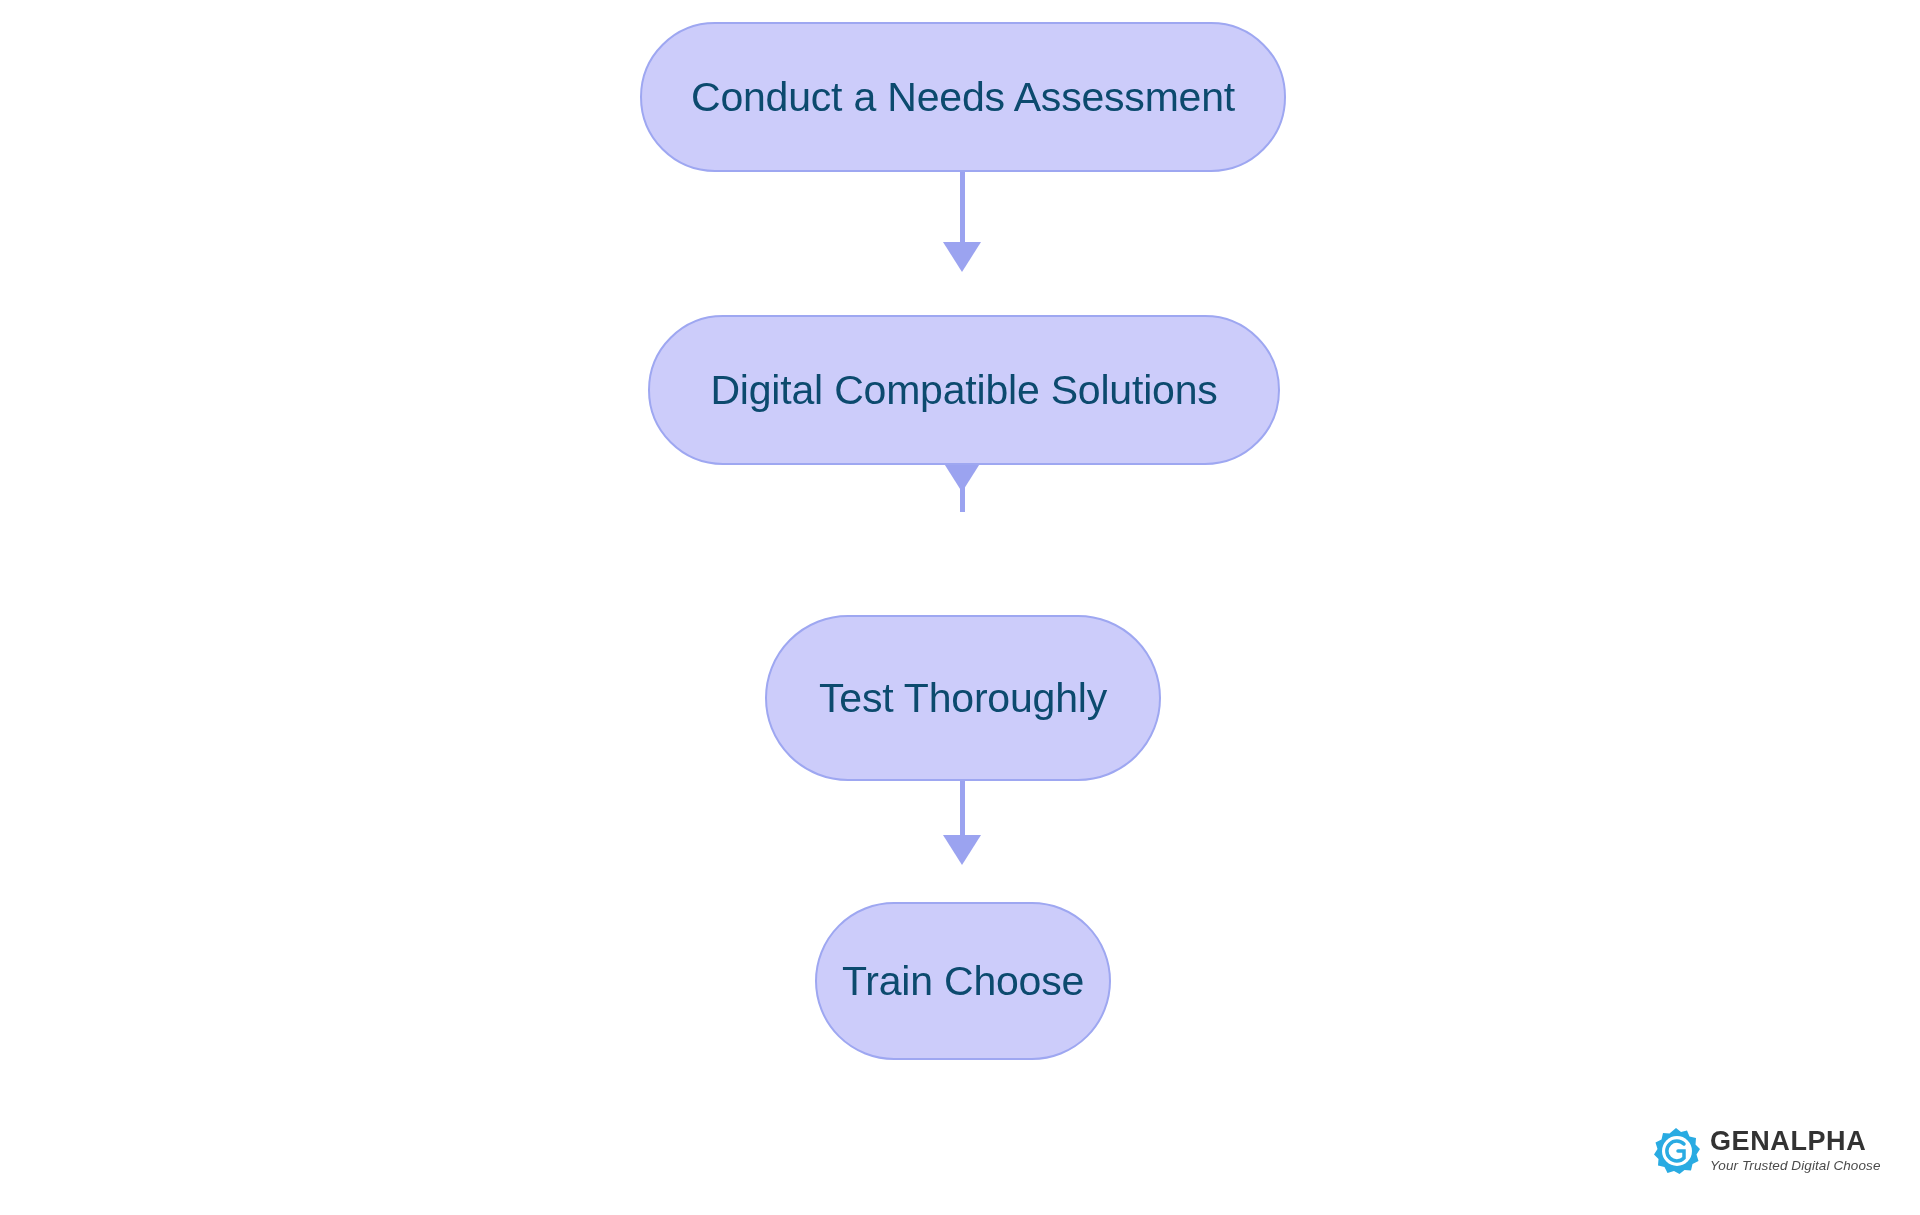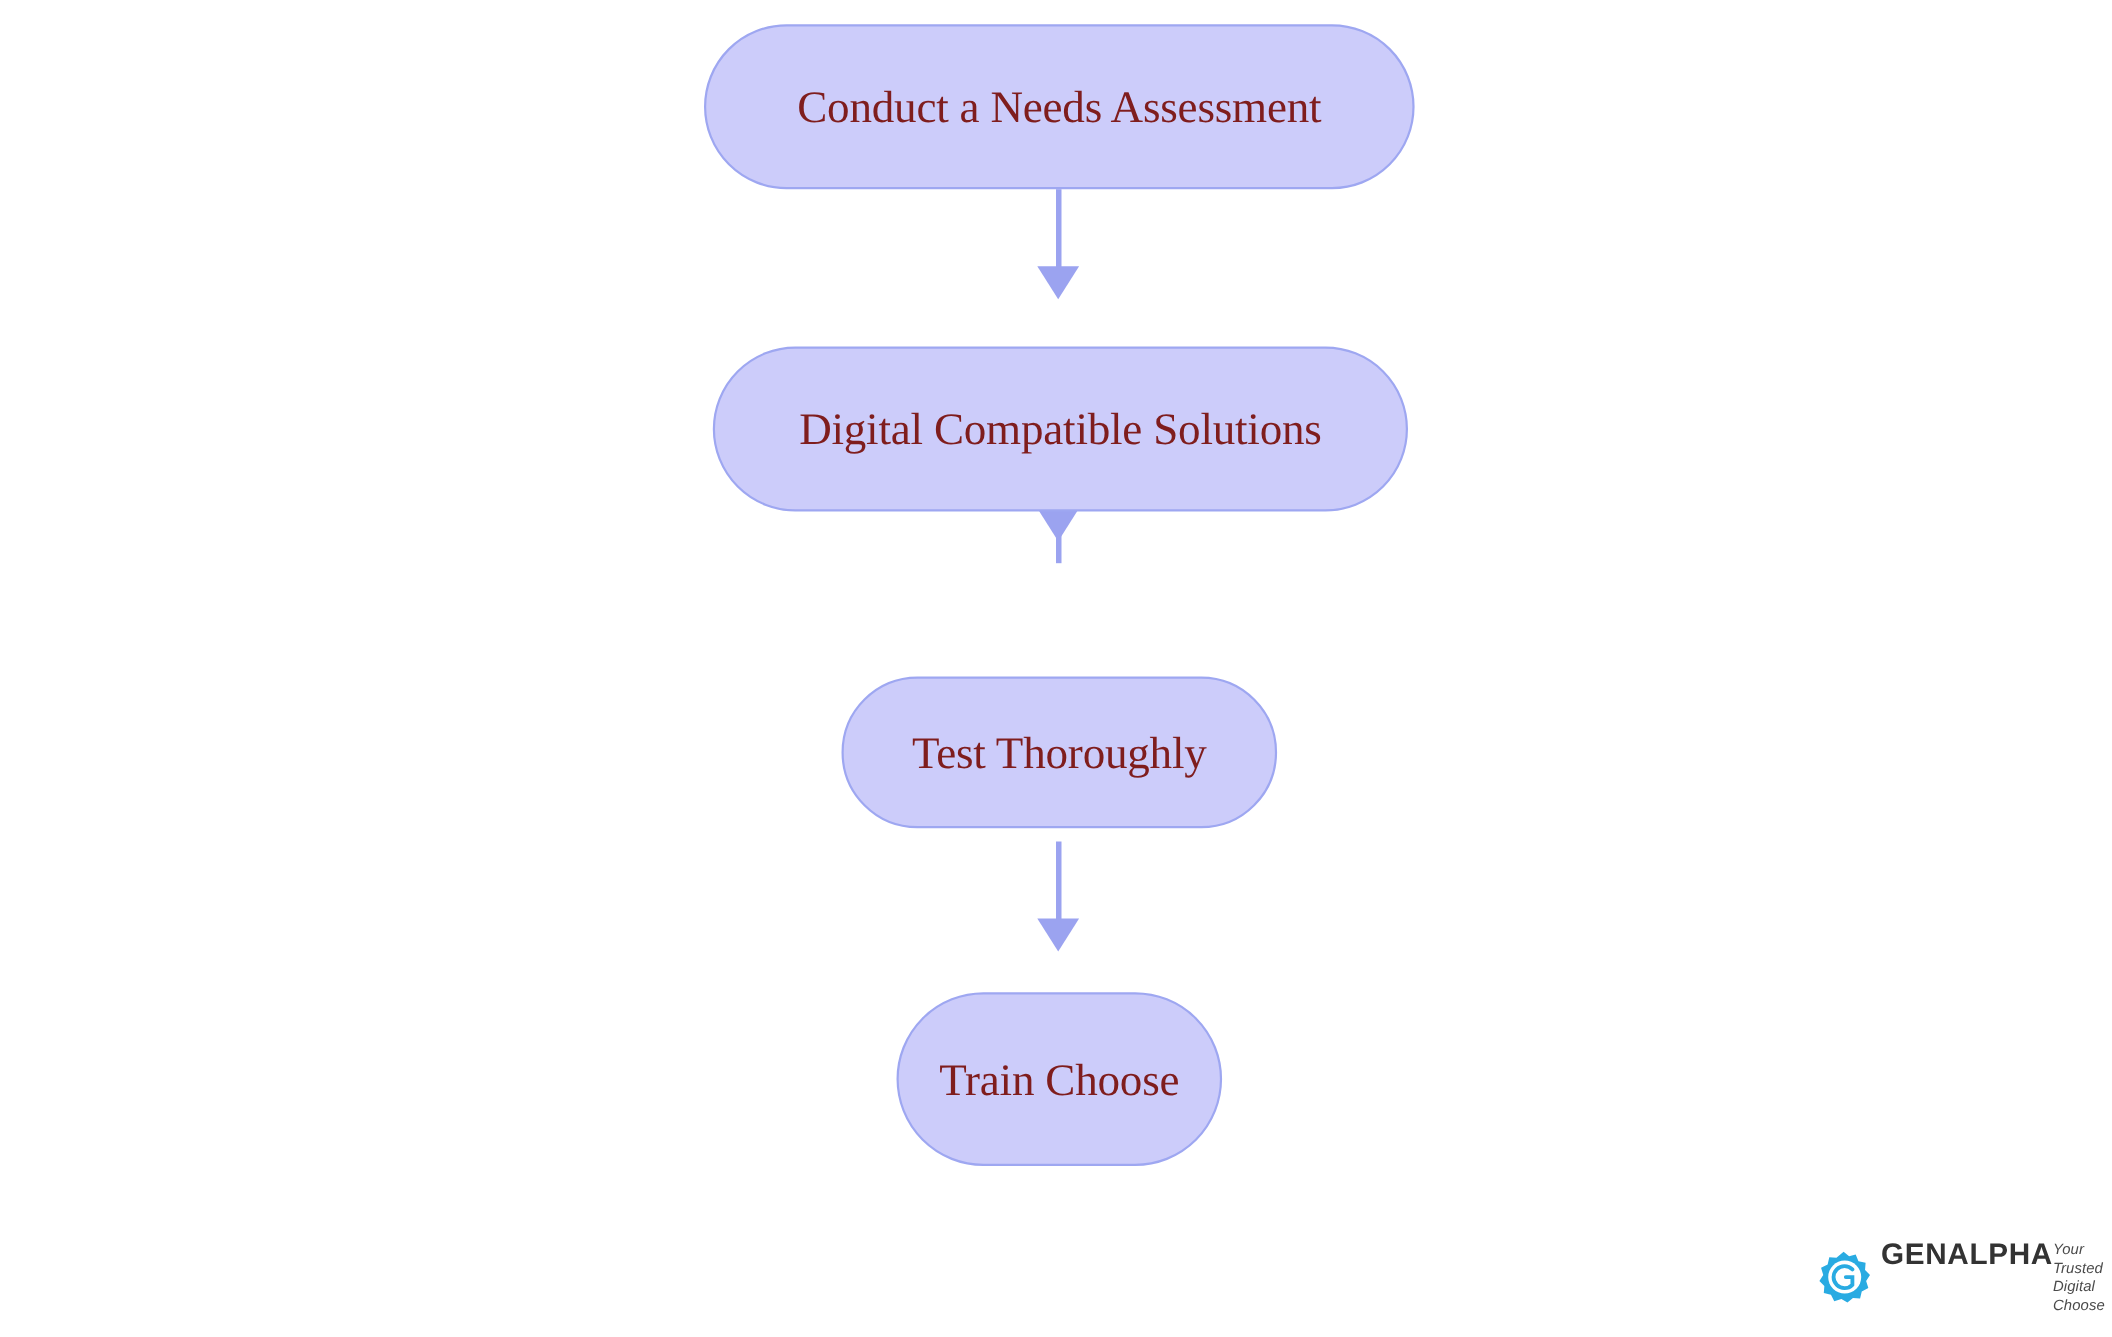--- a/index.html
+++ b/index.html
@@ -25,31 +25,31 @@
 
   
   .node {
     position: absolute;
     display: flex;
     align-items: center;
     justify-content: center;
     background: #ccccfa;
     border: 2px solid #9ea7f1;
     border-radius: 999px;
-    color: #7f1d1d;
-    font-family: Liberation Serif, serif;
+    color: #0c4a6e;
+    font-family: Liberation Sans, sans-serif;
     font-weight: 400;
     letter-spacing: -0.2px;
     white-space: nowrap;
     text-align: center;
   }
 
   #node-0 { left: 640px;  top: 22px;   width: 646px; height: 150px; font-size: 41px; }
   #node-1 { left: 648px;  top: 315px;  width: 632px; height: 150px; font-size: 41px; }
-  #node-2 { left: 765px;  top: 615px;  width: 396px; height: 138px; font-size: 41px; }
+  #node-2 { left: 765px;  top: 615px;  width: 396px; height: 166px; font-size: 41px; }
   #node-3 { left: 815px;  top: 902px;  width: 296px; height: 158px; font-size: 41px; }
 
   
   .connector {
     position: absolute;
     left: 0;
     top: 0;
     width: 1920px;
     height: 1215px;
     pointer-events: none;
@@ -91,21 +91,21 @@
     gap: 9px;
   }
 
   .logo-mark {
     width: 50px;
     height: 50px;
     flex: 0 0 auto;
     display: block;
   }
 
-  .logo-text { display: flex; justify-content: center; }
+  .logo-text { display: flex; flex-direction: column; justify-content: center; }
 
   .logo-name {
     font-family: "Liberation Sans", sans-serif;
     font-size: 27px;
     font-weight: 700;
     color: #333333;
     letter-spacing: 0.6px;
     line-height: 1.05;
   }
 

